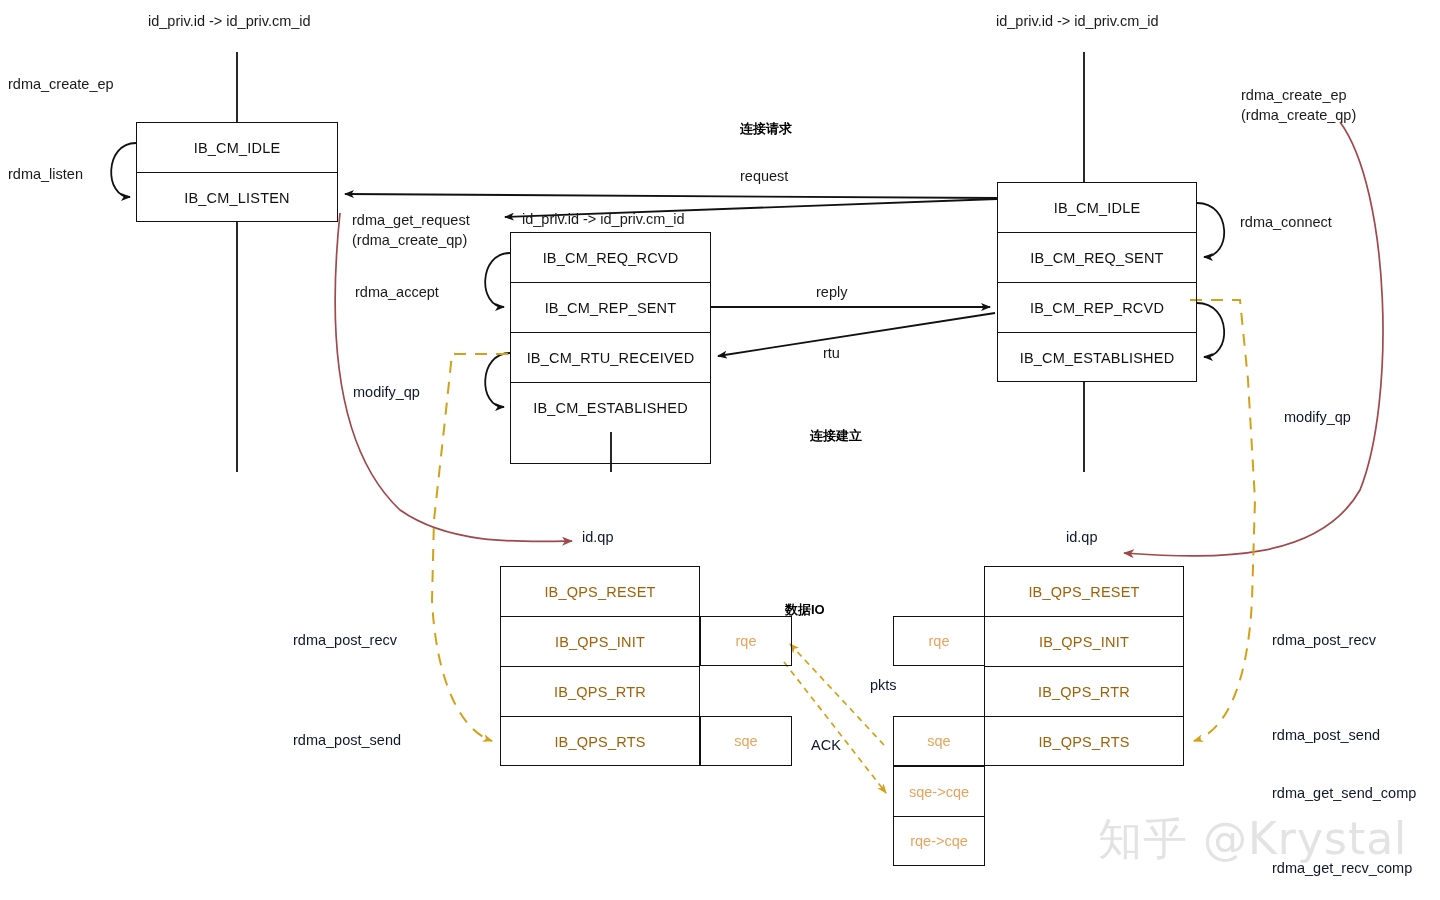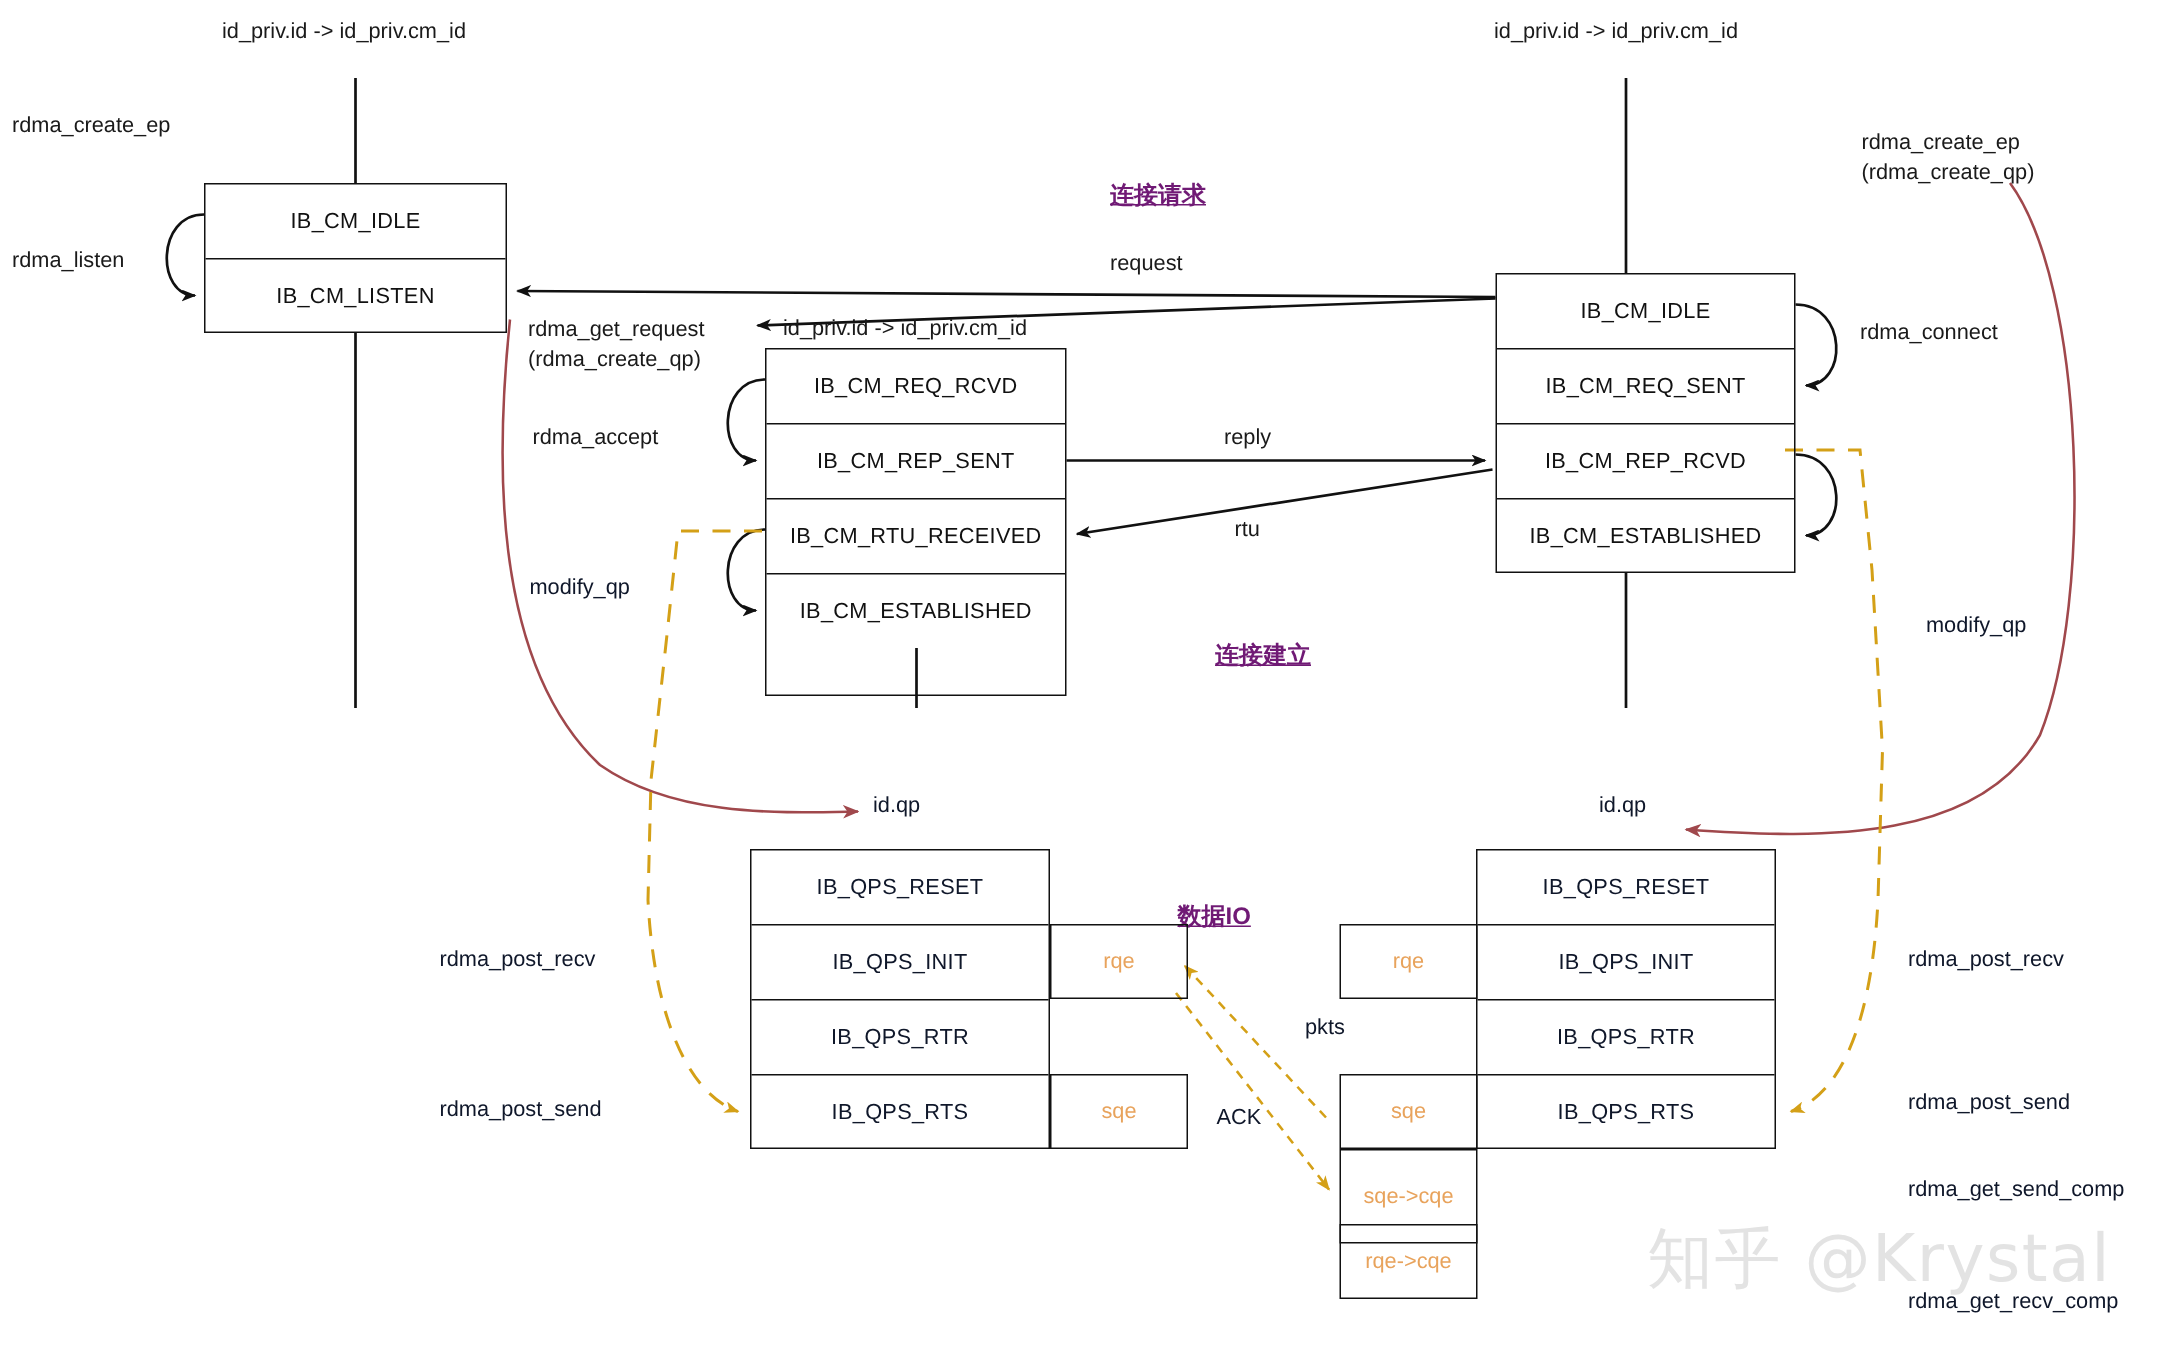--- a/index.html
+++ b/index.html
@@ -25,25 +25,24 @@
   }
   .lbl {
     position: absolute;
     font-size: 14.5px;
     color: #1a1a1a;
     white-space: pre;
     line-height: 1.35;
   }
   .lbl-cn {
     position: absolute;
-    font-size: 16px;
-    color: #701a75;
+    font-size: 13px;
+    color: #000000;
     white-space: pre;
     font-weight: 600;
-    text-decoration: underline;
   }
   .lbl-orange {
     position: absolute;
     font-size: 14.5px;
     color: #0f172a;
     white-space: pre;
     line-height: 1.35;
   }
   
   .sm-box {
@@ -69,21 +68,21 @@
   
   .qp-row {
     position: relative;
     height: 50px;
     box-sizing: border-box;
     border-bottom: 1.6px solid #111;
     display: flex;
     align-items: center;
     justify-content: center;
     font-size: 14.5px;
-    color: #0f172a;
+    color: #a16207;
     letter-spacing: 0.2px;
   }
   .qp-row:last-child { border-bottom: none; }
 
   .side-box {
     position: absolute;
     border: 1.6px solid #111;
     box-sizing: border-box;
     display: flex;
     align-items: center;
@@ -203,21 +202,21 @@
 
   <div class="sm-box" style="left:984px; top:566px; width:200px; height:200px;">
     <div class="qp-row">IB_QPS_RESET</div>
     <div class="qp-row">IB_QPS_INIT</div>
     <div class="qp-row">IB_QPS_RTR</div>
     <div class="qp-row">IB_QPS_RTS</div>
   </div>
 
   <div class="side-box" style="left:893px; top:616px; width:92px; height:50px;">rqe</div>
   <div class="side-box" style="left:893px; top:716px; width:92px; height:50px;">sqe</div>
-  <div class="side-box" style="left:893px; top:766px; width:92px; height:63px;">sqe-&gt;cqe</div>
+  <div class="side-box" style="left:893px; top:766px; width:92px; height:51px;">sqe-&gt;cqe</div>
   <div class="side-box" style="left:893px; top:816px; width:92px; height:50px;">rqe-&gt;cqe</div>
 
   <div class="lbl" style="left:8px; top:75px;">rdma_create_ep</div>
   <div class="lbl" style="left:8px; top:165px;">rdma_listen</div>
   <div class="lbl" style="left:352px; top:211px;">rdma_get_request
 (rdma_create_qp)</div>
   <div class="lbl" style="left:355px; top:283px;">rdma_accept</div>
   <div class="lbl" style="left:1240px; top:213px;">rdma_connect</div>
   <div class="lbl" style="left:1241px; top:86px;">rdma_create_ep
 (rdma_create_qp)</div>

